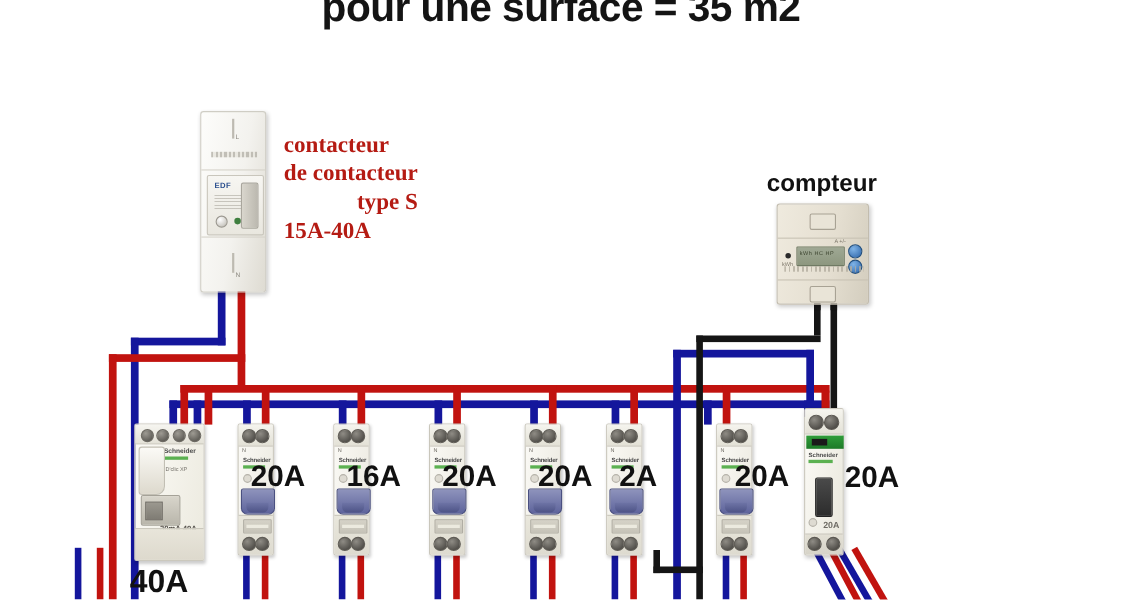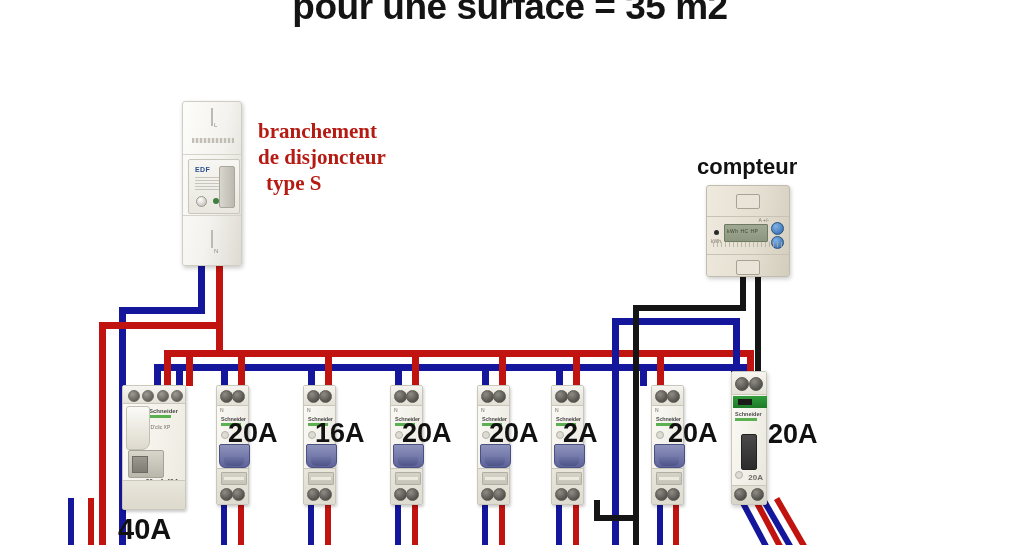--- a/index.html
+++ b/index.html
@@ -13,21 +13,21 @@
   .title{
     position:absolute;left:0;top:-14px;width:1020px;text-align:center;
     font-size:37px;font-weight:bold;color:#141414;letter-spacing:-0.5px;
     font-family:"Liberation Sans",sans-serif;white-space:nowrap;
   }
   .redtext{
     position:absolute;left:258px;top:118px;color:#b51b13;
     font-size:21px;font-weight:bold;line-height:26px;
     font-family:"Liberation Serif",serif;white-space:nowrap;
   }
-  .redtext div:nth-child(3){padding-left:8px;}
+  .redtext div:nth-child(3){padding-left:8px;text-align:right;}
   .lbl-compteur{
     position:absolute;left:697px;top:154px;font-size:22px;font-weight:bold;
     color:#111;white-space:nowrap;
   }
   .lbl-contacteur{
     position:absolute;left:790px;top:352px;font-size:21px;font-weight:bold;
     color:#111;line-height:28px;white-space:nowrap;
     font-family:"Liberation Serif",serif;
   }
   .amp{
@@ -394,23 +394,24 @@
       <div class="micro"></div>
       <div class="knob"></div>
       <div class="knob2"></div>
       <div class="lever"></div>
     </div>
     <div class="term" style="left:28px;top:128px;"></div>
     <div class="tlabel" style="left:31px;top:146px;">N</div>
   </div>
 
   <div class="redtext">
-    <div>branchement</div>
-    <div>de disjoncteur</div>
+    <div>contacteur</div>
+    <div>de contacteur</div>
     <div>type S</div>
+    <div>15A-40A</div>
   </div>
 
   <div class="lbl-compteur">compteur</div>
   <div class="dev meter">
     <div class="top">
         <div class="topslot"></div>
       </div>
     <div class="mid">
       <div class="dot"></div>
       <div class="tiny" style="left:4px;top:22px;">kWh</div>

